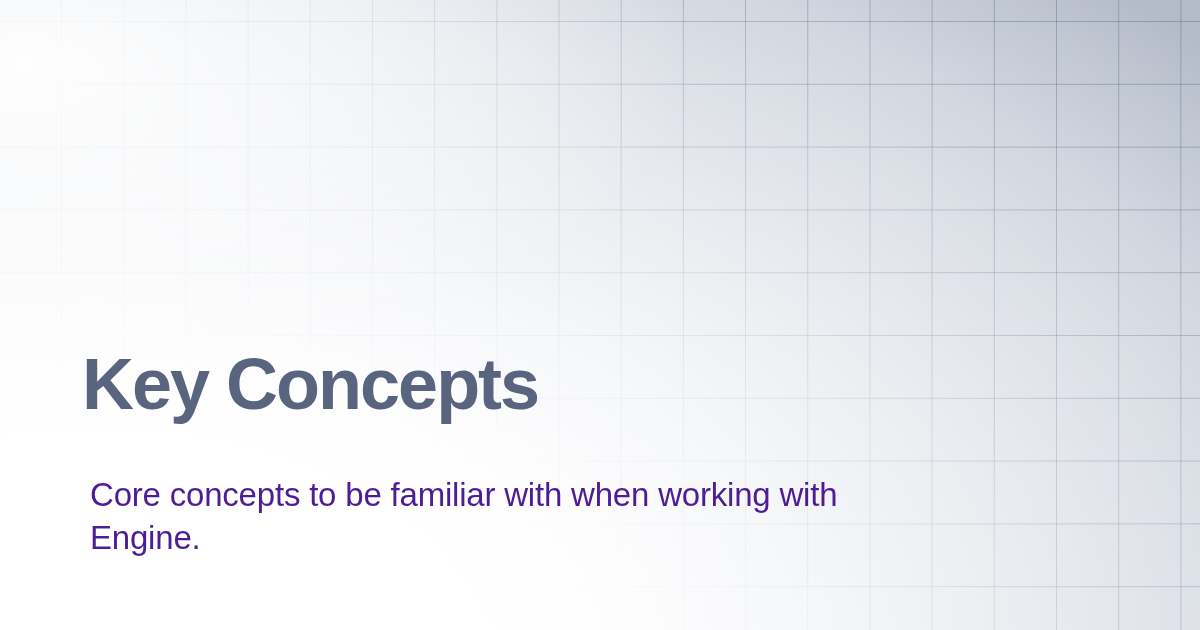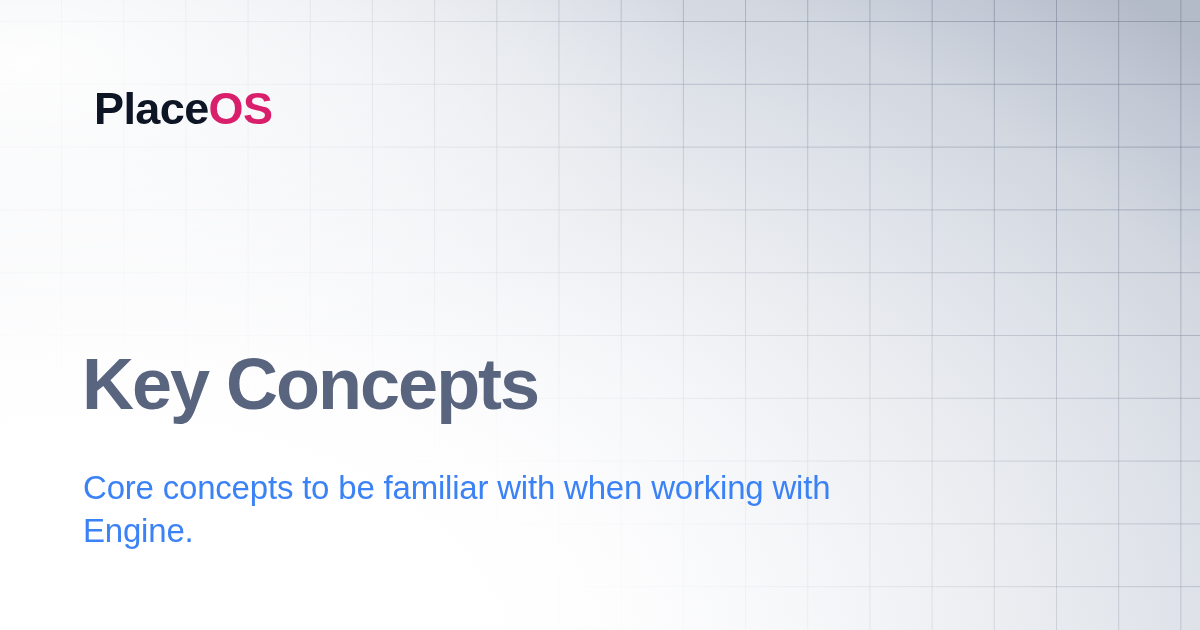--- a/index.html
+++ b/index.html
@@ -103,42 +103,39 @@
     font-weight: 700;
     letter-spacing: -2.0px;
     color: #59647f;
     white-space: nowrap;
   }
 
   .subhead {
     position: absolute;
     left: 82px;
     top: 465px;
-    margin: 1px;
+    margin: 8px;
     width: 790px;
     font-size: 33px;
     line-height: 43px;
     font-weight: 400;
     letter-spacing: -0.2px;
-    color: #3b82f6;
+    color: #4c1d95;
   }
 </style>
 </head>
 <body>
 
 <div id="card">
 
   <div class="bg-gradient"></div>
   <div class="bg-grid"></div>
   <div class="bg-sheen"></div>
 
   <div class="content">
 
-    <div class="logo">
-      <span class="logo-place">Place</span><span class="logo-os">OS</span>
-    </div>
 
     <h1 class="headline">Key Concepts</h1>
 
     <p class="subhead">Core concepts to be familiar with when working with Engine.</p>
 
   </div>
 </div>
 
 </body></html>

